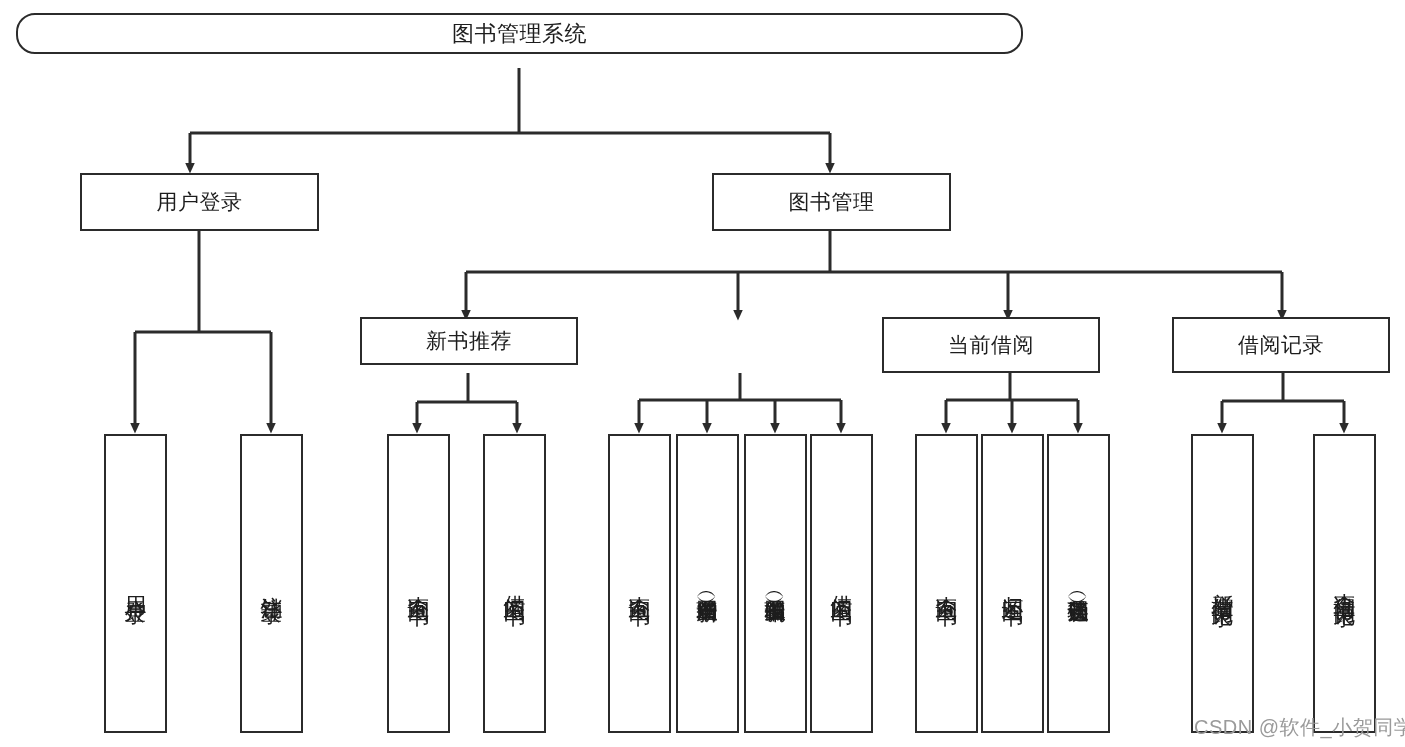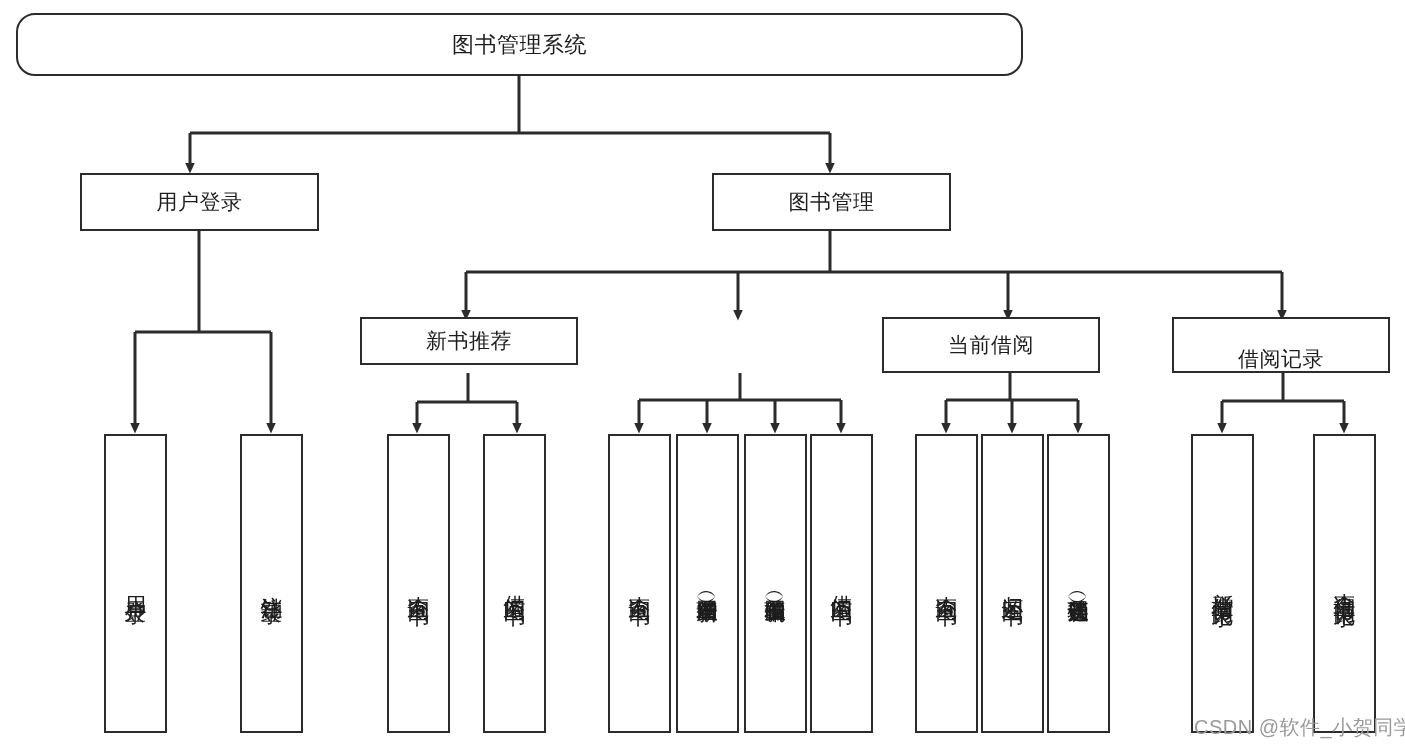--- a/index.html
+++ b/index.html
@@ -127,38 +127,38 @@
       <path d="M1012,400 L1012,424" marker-end="url(#arrow)"></path>
       <path d="M1078,400 L1078,424" marker-end="url(#arrow)"></path>
 
       <path d="M1283,373 L1283,401"></path>
       <path d="M1222,401 L1344,401"></path>
       <path d="M1222,401 L1222,424" marker-end="url(#arrow)"></path>
       <path d="M1344,401 L1344,424" marker-end="url(#arrow)"></path>
     </g>
   </svg>
 
-  <div class="node horiz root" style="left:16px; top:13px; width:1007px; height:63px;border-radius:19px;">
+  <div class="node horiz root" style="left:16px; top:13px; width:1007px; height:41px;border-radius:19px;">
     <span class="node-label">图书管理系统</span>
   </div>
 
   <div class="node horiz" style="left:80px; top:173px; width:239px; height:58px;">
     <span class="node-label">用户登录</span>
   </div>
   <div class="node horiz" style="left:712px; top:173px; width:239px; height:58px;">
     <span class="node-label">图书管理</span>
   </div>
 
   <div class="node horiz" style="left:360px; top:317px; width:218px; height:48px;">
     <span class="node-label">新书推荐</span>
   </div>
   <div class="node horiz" style="left:882px; top:317px; width:218px; height:56px;">
     <span class="node-label">当前借阅</span>
   </div>
-  <div class="node horiz" style="left:1172px; top:317px; width:218px; height:56px;align-items:flex-end;">
+  <div class="node horiz" style="left:1172px; top:317px; width:218px; height:56px;">
     <span class="node-label">借阅记录</span>
   </div>
 
   <div class="node vert" style="left:104px; top:434px; width:63px; height:299px;">
     <span class="node-label">用户登录</span>
   </div>
   <div class="node vert" style="left:240px; top:434px; width:63px; height:299px;">
     <span class="node-label">注销登录</span>
   </div>
 

